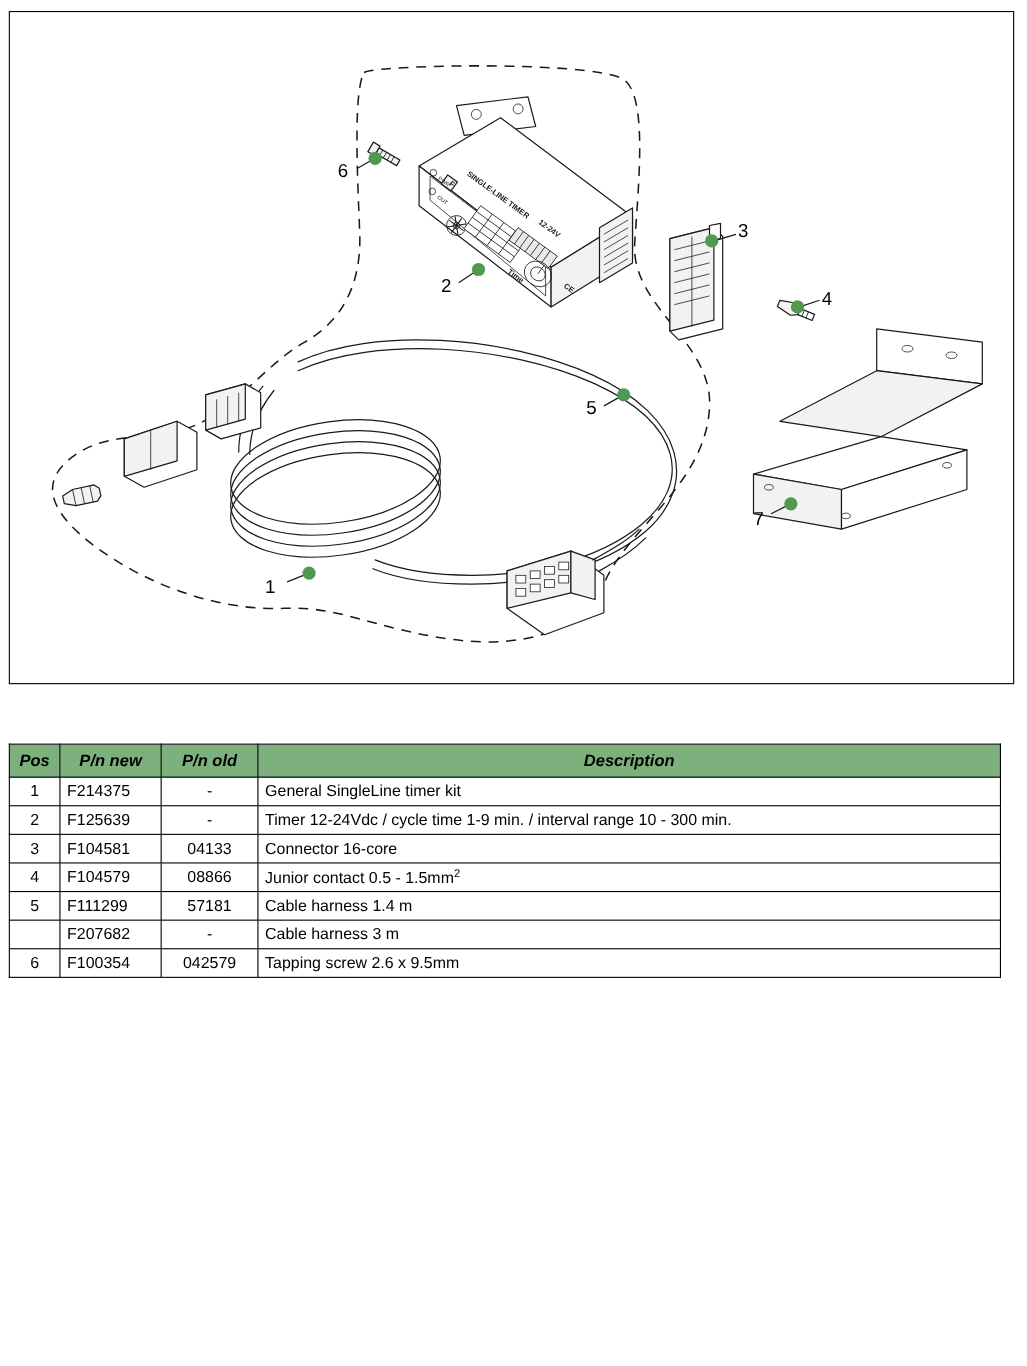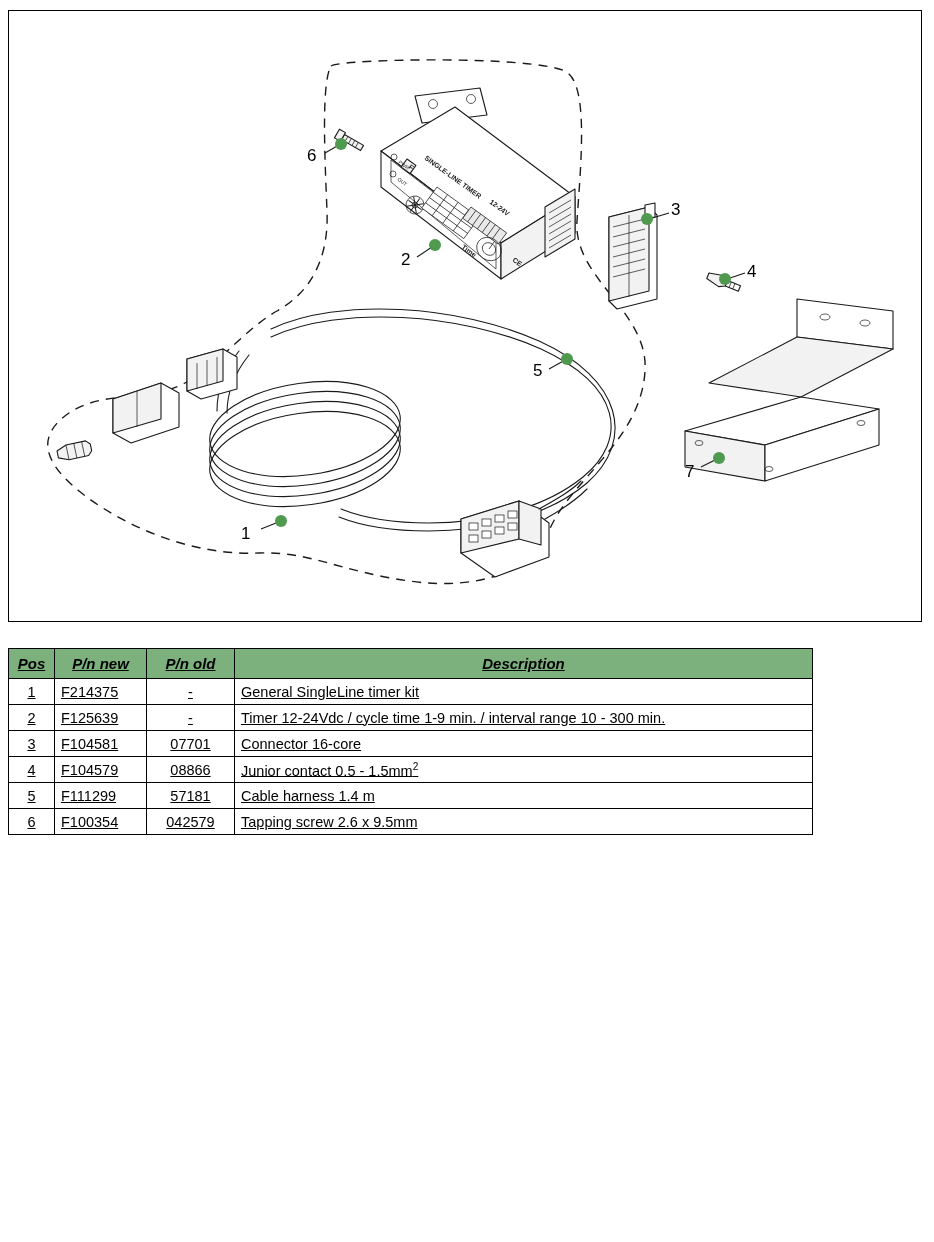--- a/index.html
+++ b/index.html
@@ -33,25 +33,24 @@
     overflow: hidden;
   }
   .diagram-svg {
     position: absolute;
     left: 0; top: 0;
   }
   
   .parts-table {
     position: absolute;
     left: 8px;
-    top: 648px;
-    width: 805px;
+    top: 676px;
+    width: 902px;
     border-collapse: collapse;
     font-size: 14.5px;
-    text-decoration: underline;
   }
   .parts-table th, .parts-table td {
     border: 1px solid #000;
     padding: 3px 6px;
     height: 26px;
     box-sizing: border-box;
     vertical-align: middle;
   }
   .parts-table thead th {
     background: #7cb07c;
@@ -331,36 +330,42 @@
       </tr>
       <tr>
         <td class="col-pos">2</td>
         <td class="col-new">F125639</td>
         <td class="col-old">-</td>
         <td class="col-desc">Timer 12-24Vdc / cycle time 1-9 min. / interval range 10 - 300 min.</td>
       </tr>
       <tr>
         <td class="col-pos">3</td>
         <td class="col-new">F104581</td>
-        <td class="col-old">07701</td>
+        <td class="col-old">04133</td>
         <td class="col-desc">Connector 16-core</td>
       </tr>
       <tr>
         <td class="col-pos">4</td>
         <td class="col-new">F104579</td>
         <td class="col-old">08866</td>
         <td class="col-desc"><span>Junior contact 0.5 - 1.5mm</span><sup>2</sup></td>
       </tr>
       <tr>
         <td class="col-pos">5</td>
         <td class="col-new">F111299</td>
         <td class="col-old">57181</td>
         <td class="col-desc">Cable harness 1.4 m</td>
       </tr>
       <tr>
+        <td class="col-pos"></td>
+        <td class="col-new">F207682</td>
+        <td class="col-old">-</td>
+        <td class="col-desc">Cable harness 3 m</td>
+      </tr>
+      <tr>
         <td class="col-pos">6</td>
         <td class="col-new">F100354</td>
         <td class="col-old">042579</td>
         <td class="col-desc">Tapping screw 2.6 x 9.5mm</td>
       </tr>
     </tbody>
   </table>
 
 </div>
 

